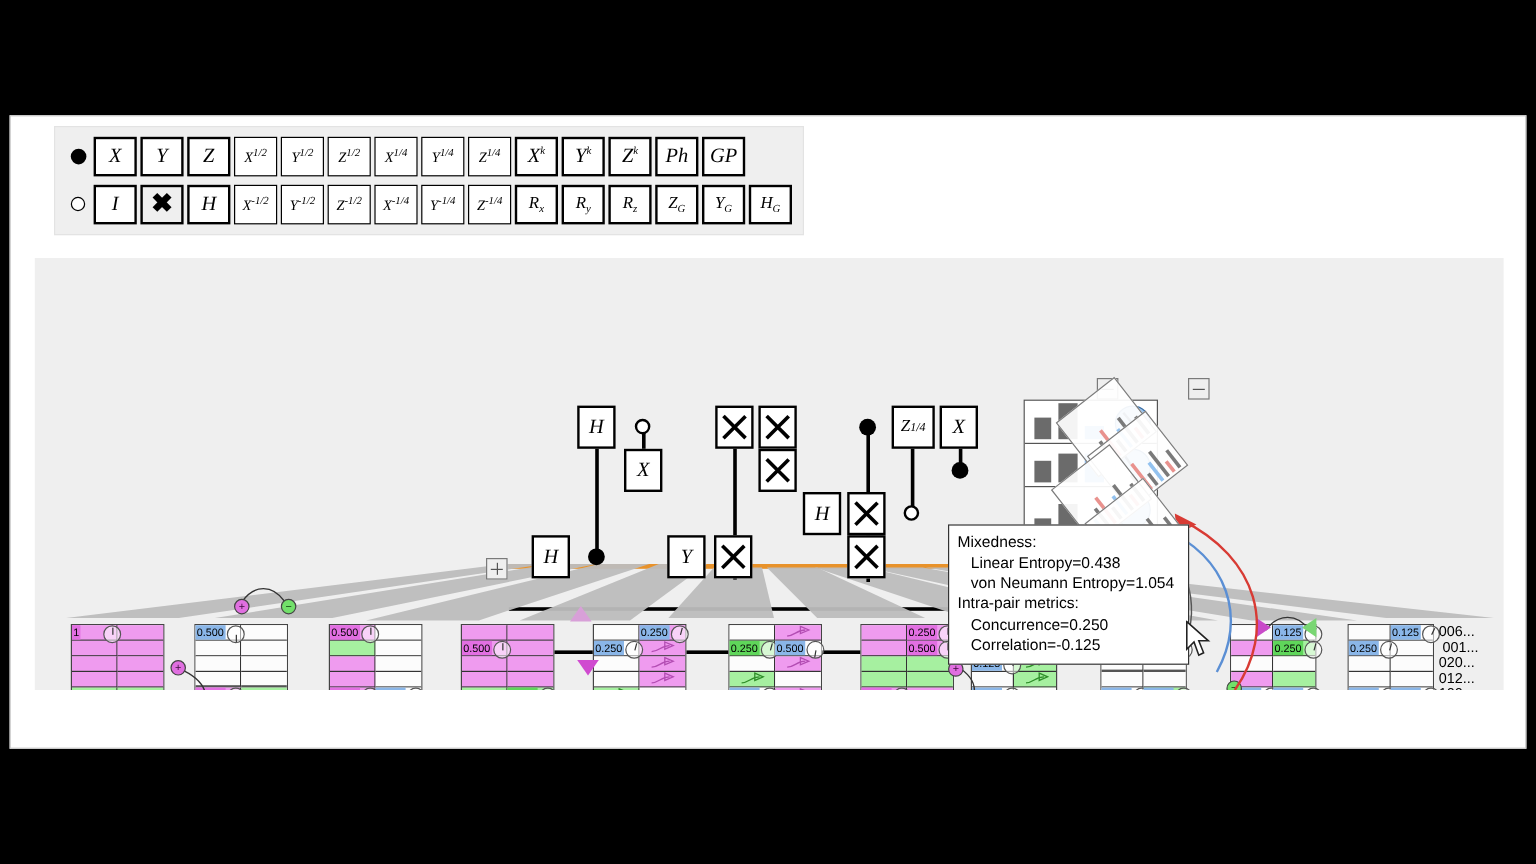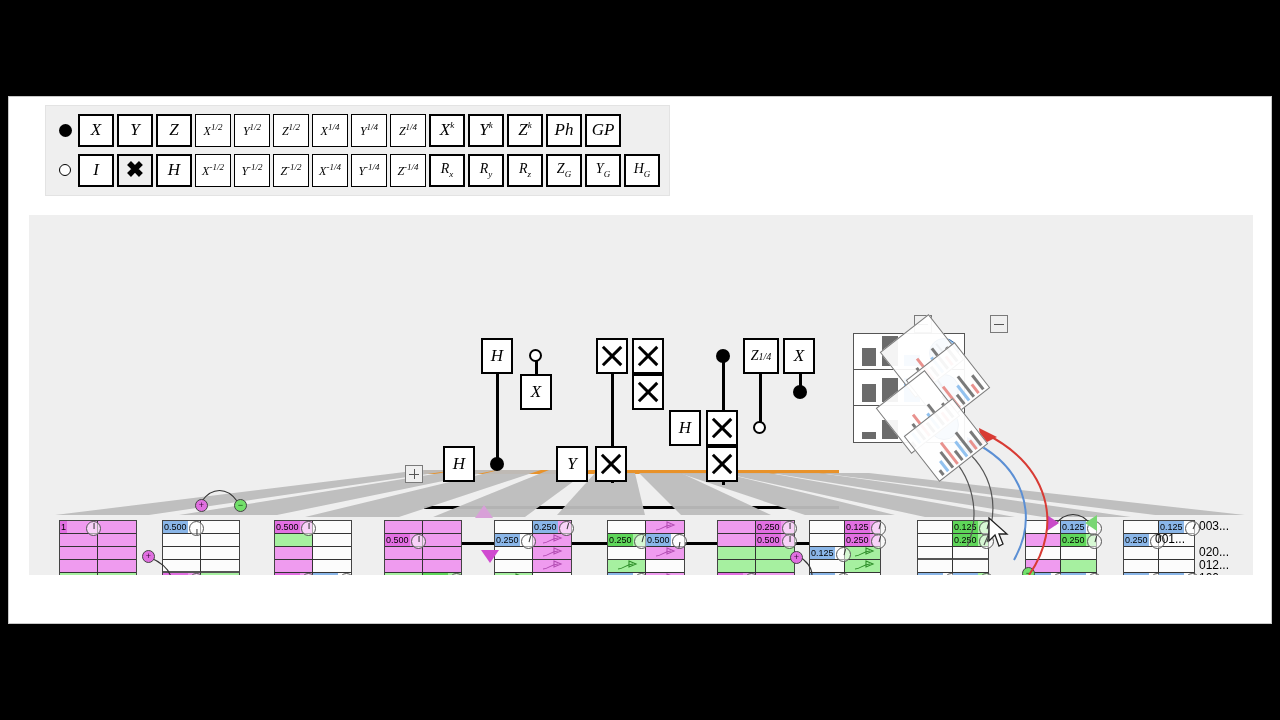--- a/index.html
+++ b/index.html
@@ -694,23 +694,31 @@
         </div>
 
       <div id="tris">
           <div class="tri" style="left: 452px; top: 335px; border-left: 9px solid transparent; border-right: 9px solid transparent; border-top: 13px solid rgb(208, 75, 208);"></div>
           <div class="tri" style="left: 446px; top: 290px; border-left: 9px solid transparent; border-right: 9px solid transparent; border-bottom: 13px solid rgb(216, 160, 216);"></div>
           <div class="tri" style="left: 1018px; top: 300px; border-top: 8px solid transparent; border-bottom: 8px solid transparent; border-left: 12px solid rgb(201, 75, 201);"></div>
           <div class="tri" style="left: 1056px; top: 300px; border-top: 8px solid transparent; border-bottom: 8px solid transparent; border-right: 12px solid rgb(121, 214, 115);"></div>
         </div>
 
       <div id="binlabels">
-          <div class="binlab" style="left: 1170px; top: 305px;">003...</div>
-          <div class="binlab" style="left: 1126px; top: 318px;">001...</div>
+          <div class="binlab" style="left: 1170px; top: 305px;">006...</div>
+          <div class="binlab" style="left: 1173px; top: 318px;">001...</div>
           <div class="binlab" style="left: 1170px; top: 331px;">020...</div>
           <div class="binlab" style="left: 1170px; top: 344px;">012...</div>
           <div class="binlab" style="left: 1170px; top: 357px;">100...</div>
         </div>
 
+      <div id="tooltip" style="left:761px;top:222px;width:183px;">
+        <div>Mixedness:</div>
+        <div class="ind">Linear Entropy=0.438</div>
+        <div class="ind">von Neumann Entropy=1.054</div>
+        <div>Intra-pair metrics:</div>
+        <div class="ind">Concurrence=0.250</div>
+        <div class="ind">Correlation=-0.125</div>
+      </div>
 
     </div>
   </div>
 </div>
 
 </body></html>

